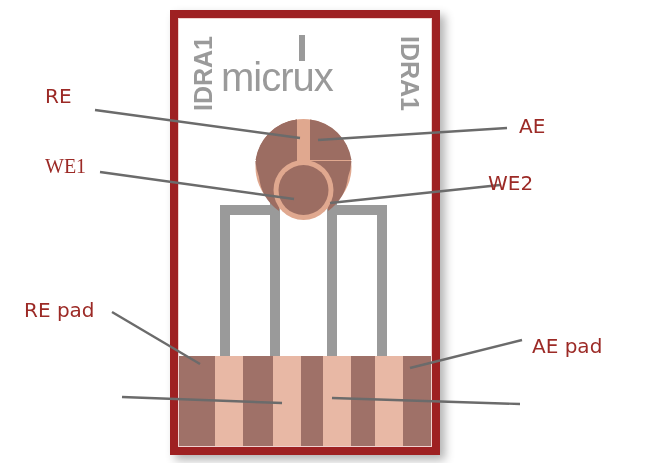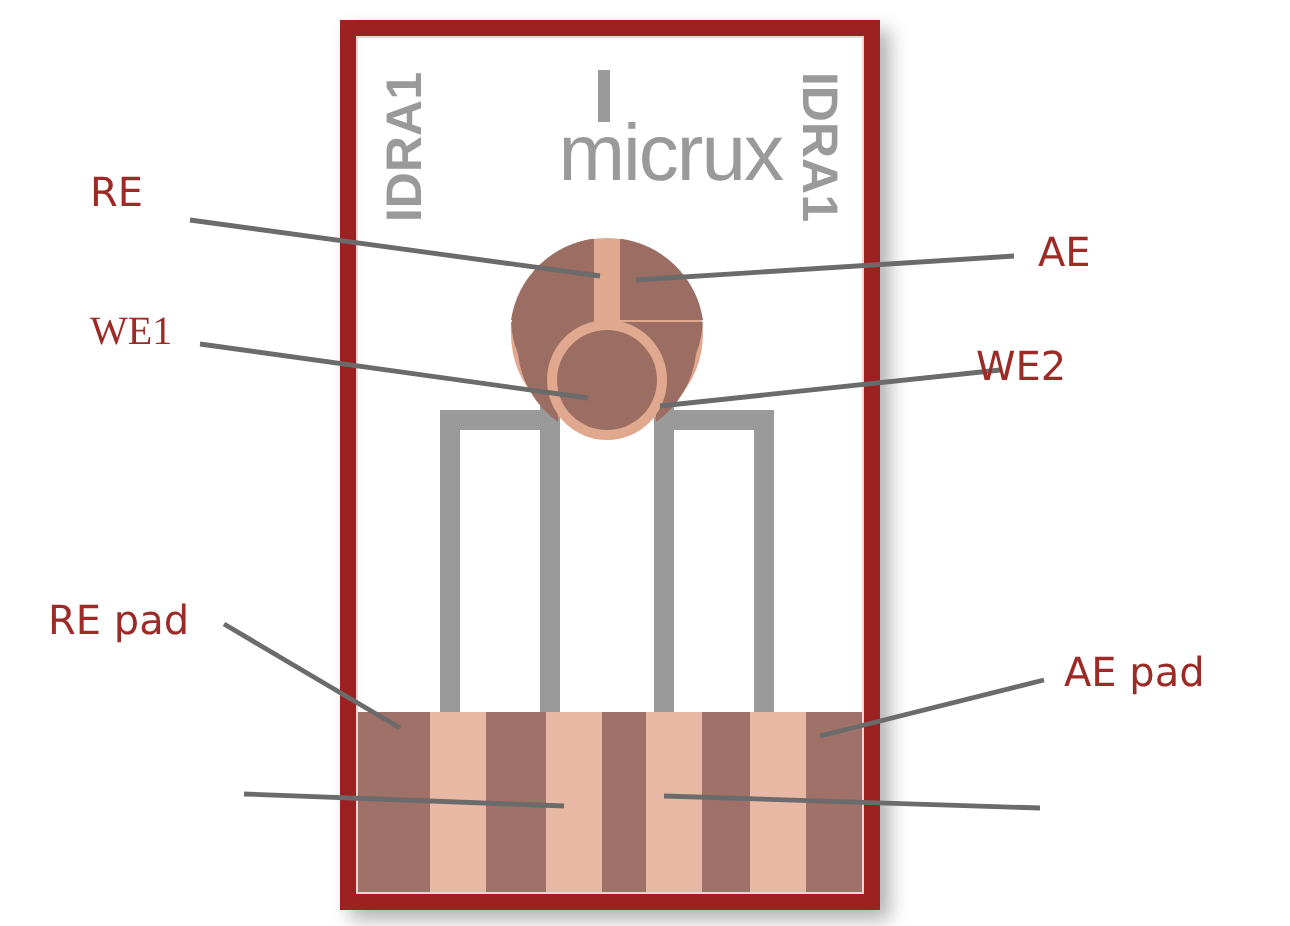--- a/index.html
+++ b/index.html
@@ -43,21 +43,21 @@
   .idra-right{
     position:absolute;left:190px;top:40px;width:80px;
     text-align:center;
     color:#9a9a9a;font-size:25px;font-weight:bold;
     transform:rotate(90deg);
     transform-origin:50% 50%;
     white-space:nowrap;
   }
   .logo{
     position:absolute;left:42px;top:36px;width:170px;
-    text-align:right;
+    text-align:left;
     color:#9a9a9a;font-size:40px;font-weight:normal;
     letter-spacing:-1px;
     white-space:nowrap;
   }
   .logo-bar{
     position:absolute;left:120px;top:16px;width:6px;height:26px;
     background:#9a9a9a;
   }
 
   
@@ -159,15 +159,15 @@
       <line x1="522" y1="340" x2="410" y2="368"></line>
       <line x1="520" y1="404" x2="332" y2="398"></line>
     </g>
   </svg>
 
   <div class="lab" style="left:45px;  top:84px;">RE</div>
   <div class="lab" style="left:45px;  top:155px;font-family:Liberation Serif, serif;">WE1</div>
   <div class="lab" style="left:519px; top:114px;">AE</div>
   <div class="lab" style="left:488px; top:171px;">WE2</div>
   <div class="lab" style="left:24px;  top:298px;text-align:right;">RE pad</div>
-  <div class="lab" style="left:532px; top:324px;">AE pad</div>
+  <div class="lab" style="left:532px; top:334px;">AE pad</div>
 
 </div>
 
 </body></html>

